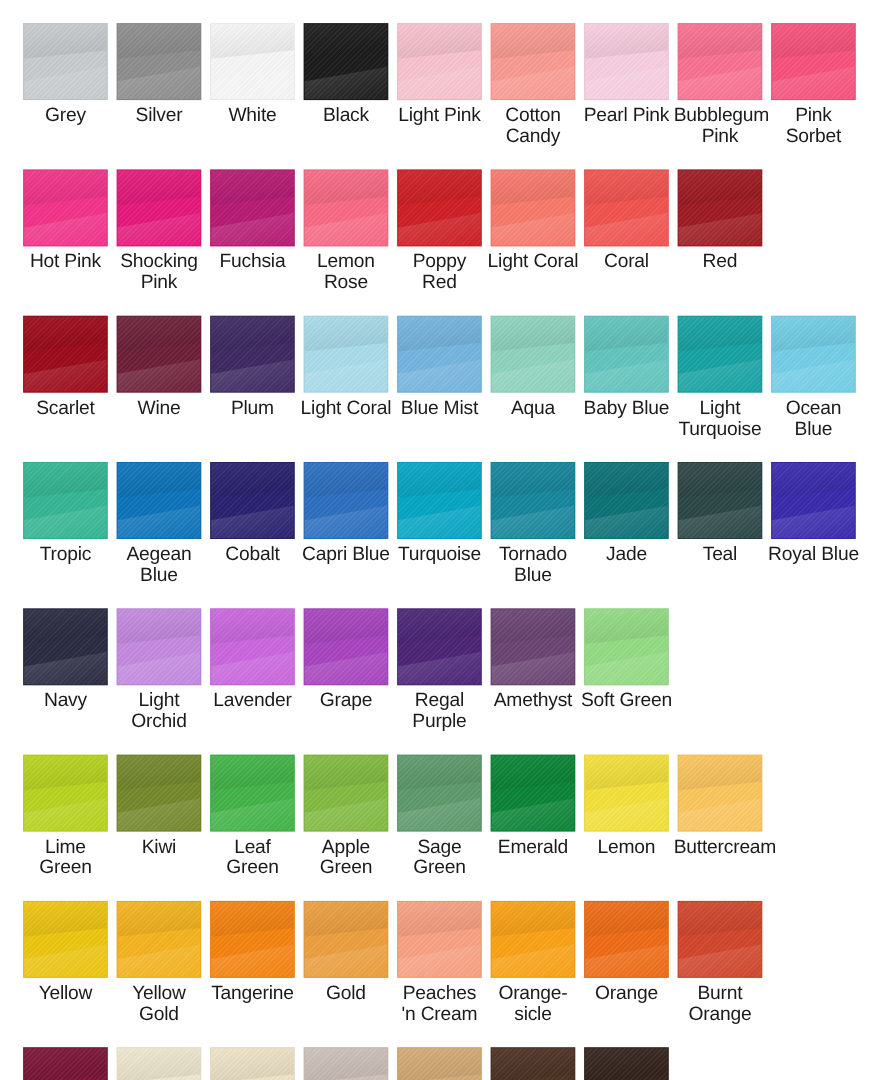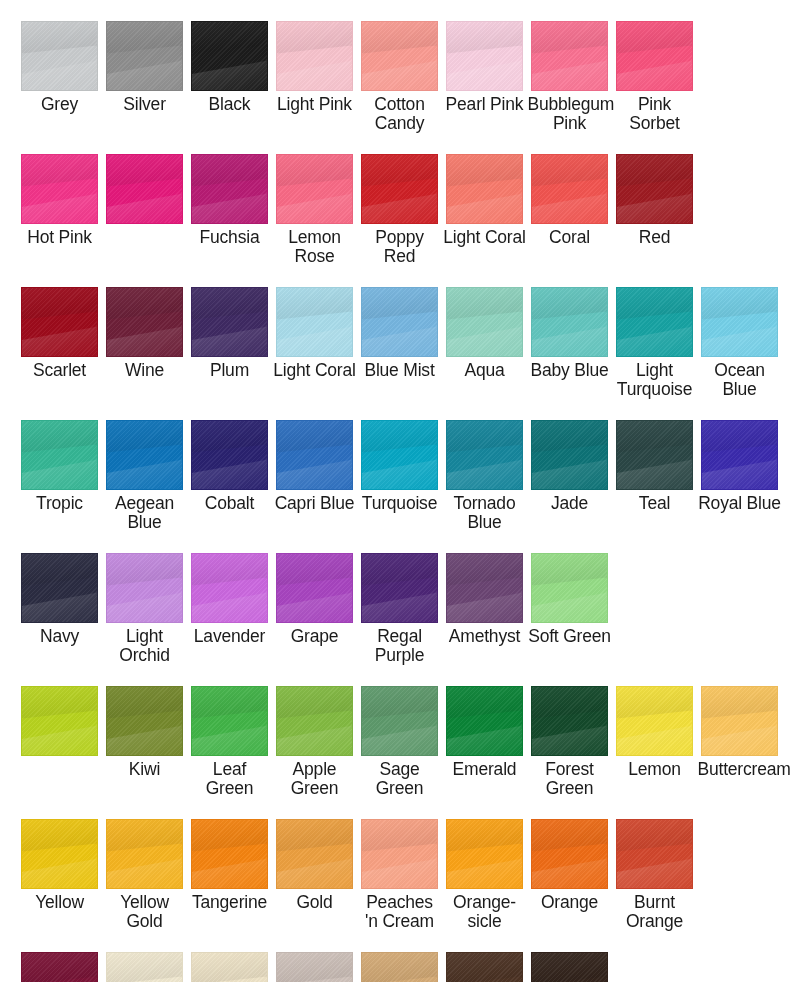--- a/index.html
+++ b/index.html
@@ -100,20 +100,26 @@
         </div>
         <div class="label">Grey</div>
       </div>
       <div class="cell">
         <div class="swatch" style="background-color: rgb(142, 142, 142);">
           <div class="texture"></div>
         </div>
         <div class="label">Silver</div>
       </div>
       <div class="cell">
+        <div class="swatch" style="background-color: rgb(247, 247, 247);">
+          <div class="texture"></div>
+        </div>
+        <div class="label">White</div>
+      </div>
+      <div class="cell">
         <div class="swatch" style="background-color: rgb(28, 28, 28);">
           <div class="texture"></div>
         </div>
         <div class="label">Black</div>
       </div>
       <div class="cell">
         <div class="swatch" style="background-color: rgb(248, 195, 205);">
           <div class="texture"></div>
         </div>
         <div class="label">Light Pink</div>
@@ -147,20 +153,21 @@
       <div class="cell">
         <div class="swatch" style="background-color: rgb(243, 52, 138);">
           <div class="texture"></div>
         </div>
         <div class="label">Hot Pink</div>
       </div>
       <div class="cell">
         <div class="swatch" style="background-color: rgb(229, 25, 123);">
           <div class="texture"></div>
         </div>
+        <div class="label">Shocking Pink</div>
       </div>
       <div class="cell">
         <div class="swatch" style="background-color: rgb(184, 28, 116);">
           <div class="texture"></div>
         </div>
         <div class="label">Fuchsia</div>
       </div>
       <div class="cell">
         <div class="swatch" style="background-color: rgb(249, 106, 134);">
           <div class="texture"></div>
@@ -346,20 +353,21 @@
           <div class="texture"></div>
         </div>
         <div class="label">Soft Green</div>
       </div>
     </div>
     <div class="row">
       <div class="cell">
         <div class="swatch" style="background-color: rgb(184, 212, 31);">
           <div class="texture"></div>
         </div>
+        <div class="label">Lime Green</div>
       </div>
       <div class="cell">
         <div class="swatch" style="background-color: rgb(117, 137, 44);">
           <div class="texture"></div>
         </div>
         <div class="label">Kiwi</div>
       </div>
       <div class="cell">
         <div class="swatch" style="background-color: rgb(66, 181, 72);">
           <div class="texture"></div>
@@ -376,26 +384,20 @@
         <div class="swatch" style="background-color: rgb(94, 154, 108);">
           <div class="texture"></div>
         </div>
         <div class="label">Sage Green</div>
       </div>
       <div class="cell">
         <div class="swatch" style="background-color: rgb(10, 133, 55);">
           <div class="texture"></div>
         </div>
         <div class="label">Emerald</div>
-      </div>
-      <div class="cell">
-        <div class="swatch" style="background-color: rgb(20, 74, 43);">
-          <div class="texture"></div>
-        </div>
-        <div class="label">Forest Green</div>
       </div>
       <div class="cell">
         <div class="swatch" style="background-color: rgb(244, 225, 59);">
           <div class="texture"></div>
         </div>
         <div class="label">Lemon</div>
       </div>
       <div class="cell">
         <div class="swatch" style="background-color: rgb(251, 198, 94);">
           <div class="texture"></div>

